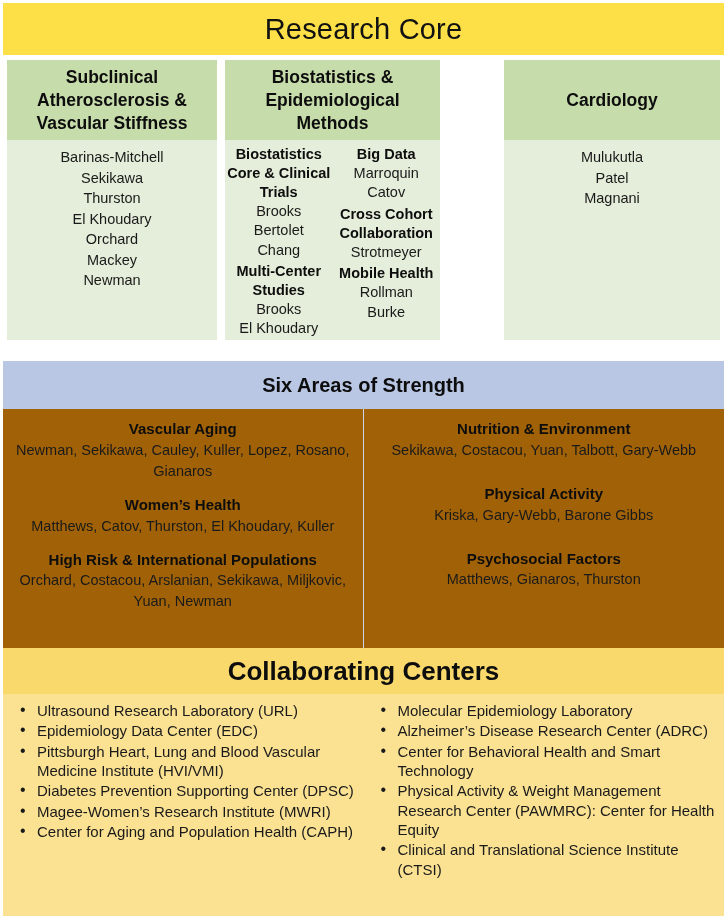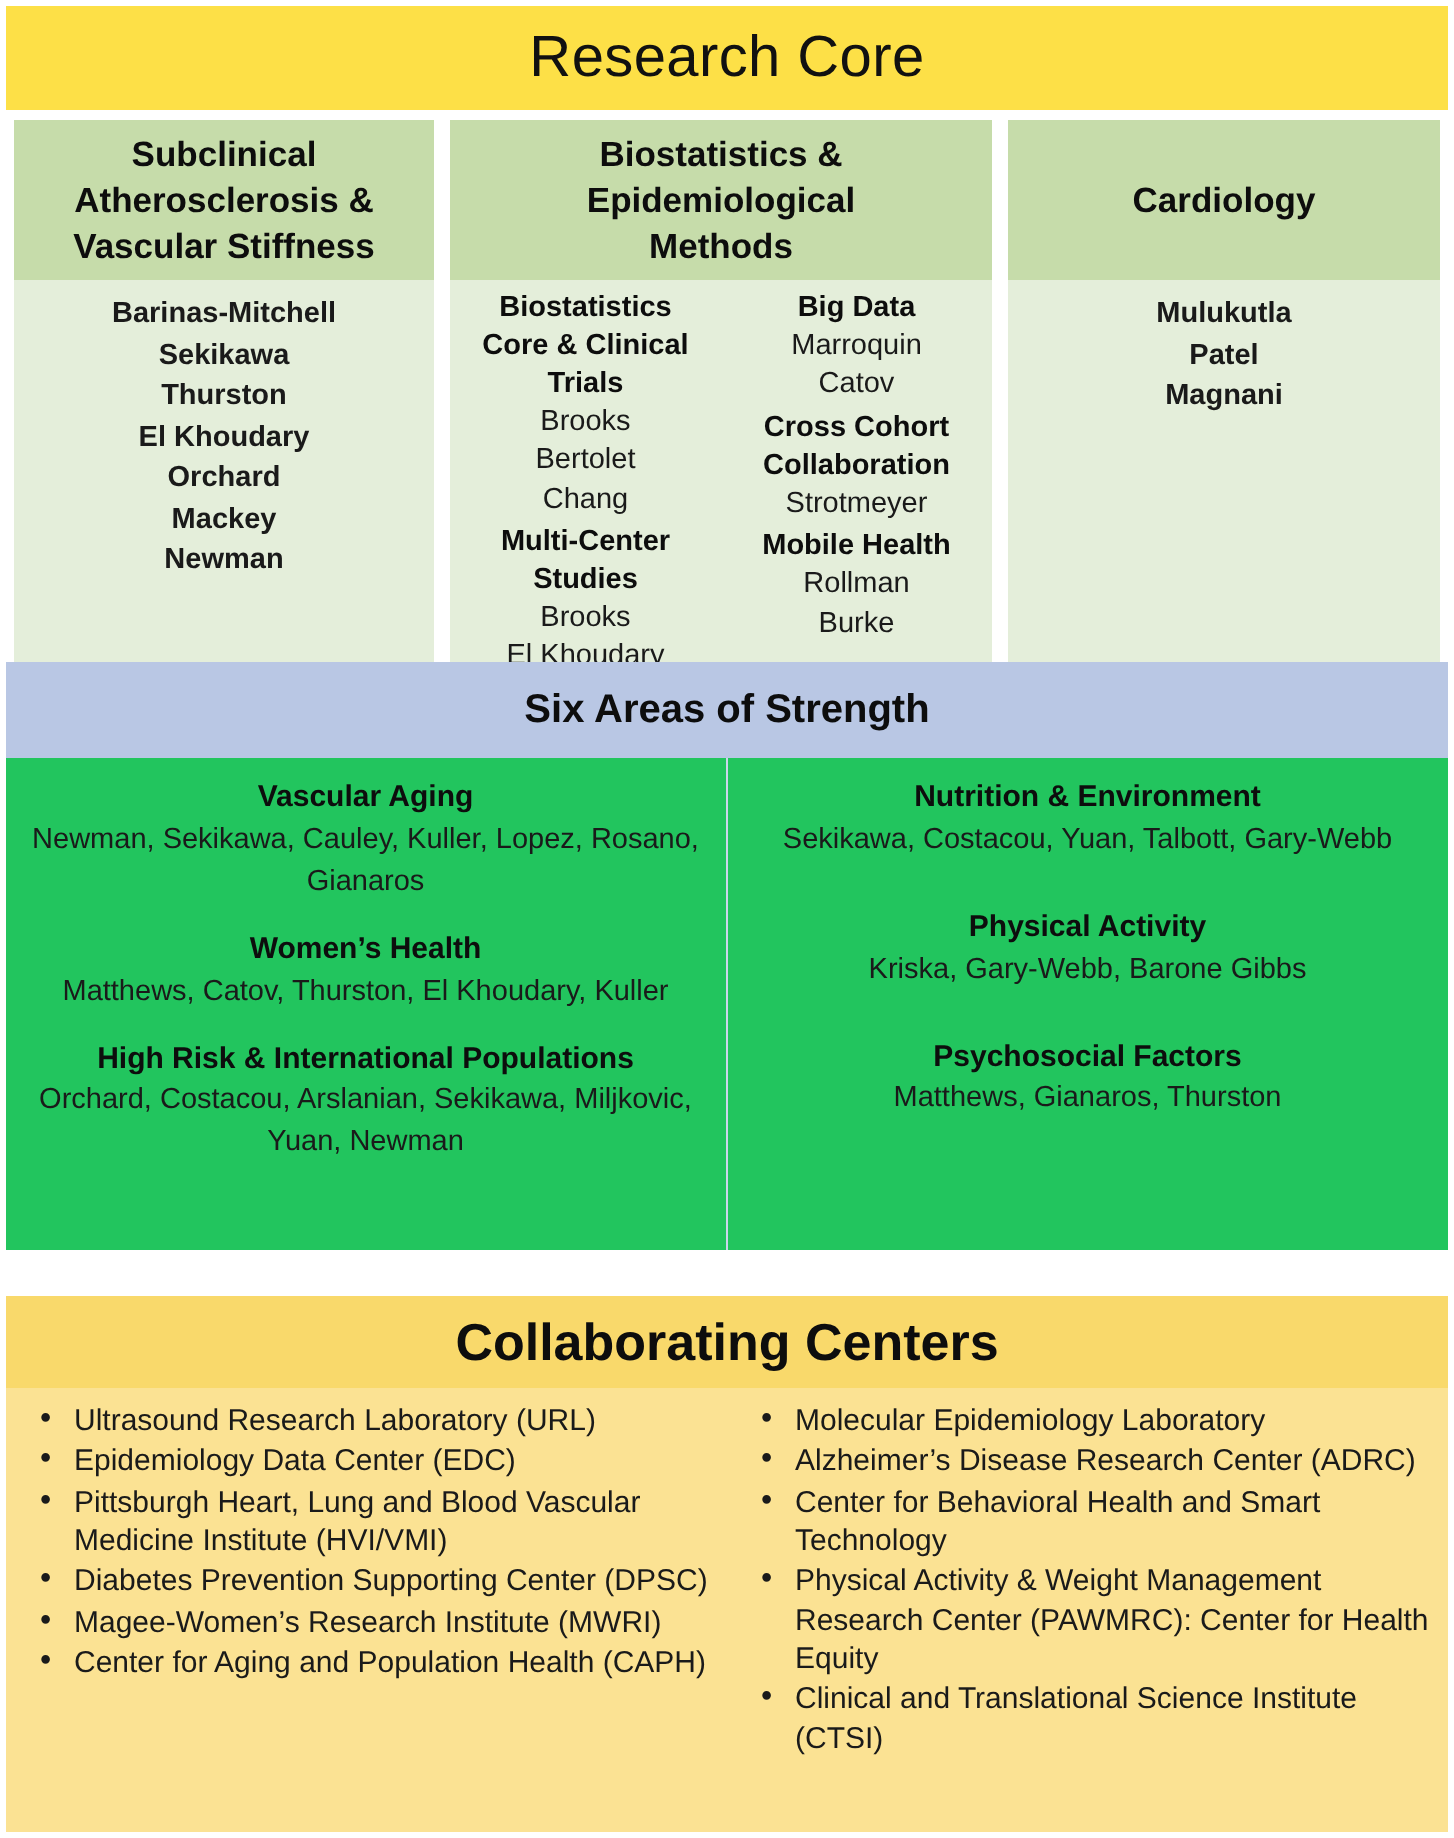--- a/index.html
+++ b/index.html
@@ -51,21 +51,21 @@
     width: 721px;
     height: 280px;
   }
   .gcol {
     position: absolute;
     top: 0;
     height: 280px;
     background: #e4eeda;
   }
   .gcol-1 { left: 4px;   width: 210px; }
-  .gcol-2 { left: 222px; width: 271px; }
+  .gcol-2 { left: 222px; width: 215px; }
   .gcol-3 { left: 501px; width: 216px; }
 
   .gcol-head {
     background: #c6dcaa;
     padding: 6px 4px 6px 4px;
     text-align: center;
     font-weight: bold;
     font-size: 17.5px;
     line-height: 1.31;
     color: #0d0d0d;
@@ -73,21 +73,20 @@
   .gcol-1 .gcol-head { height: 80px; }
   .gcol-2 .gcol-head { height: 80px; }
   .gcol-3 .gcol-head { height: 80px; display:flex; align-items:center; justify-content:center; }
 
   .gcol-body {
     padding-top: 7px;
     text-align: center;
     font-size: 14.5px;
     line-height: 1.42;
     color: #1a1a1a;
-    font-weight: bold;
   }
   .gcol-body .nm { display: block; }
 
   
   .sub-wrap {
     display: flex;
     padding-top: 5px;
   }
   .sub-col {
     flex: 1 1 50%;
@@ -102,24 +101,24 @@
     font-size: 14.5px;
     line-height: 1.3;
     color: #0d0d0d;
   }
   .sub-col .nm { display: block; }
   .sub-col .grp + .grp { margin-top: 2px; }
 
   
   .blue-section {
     position: absolute;
-    left: 3px; top: 331px;
+    left: 3px; top: 361px;
     width: 721px;
     height: 294px;
-    background: #22c55e;
+    background: #a16207;
   }
   .blue-header {
     height: 48px;
     background: #b9c7e4;
     display: flex;
     align-items: center;
     justify-content: center;
   }
   .blue-title {
     font-size: 20px;

